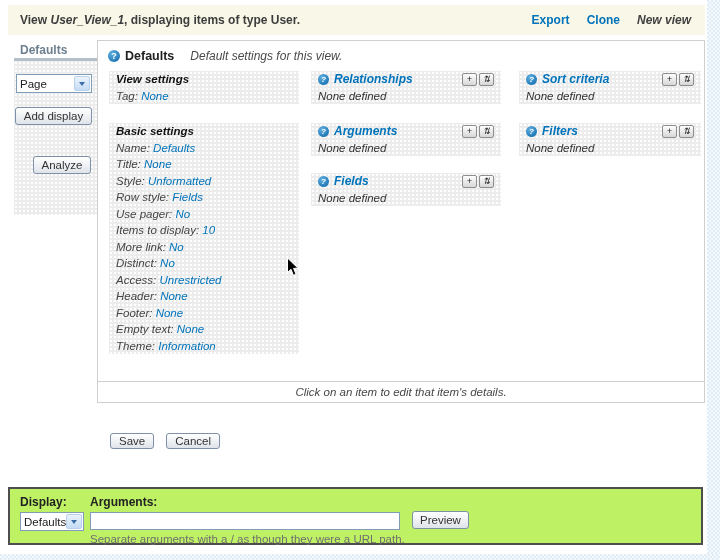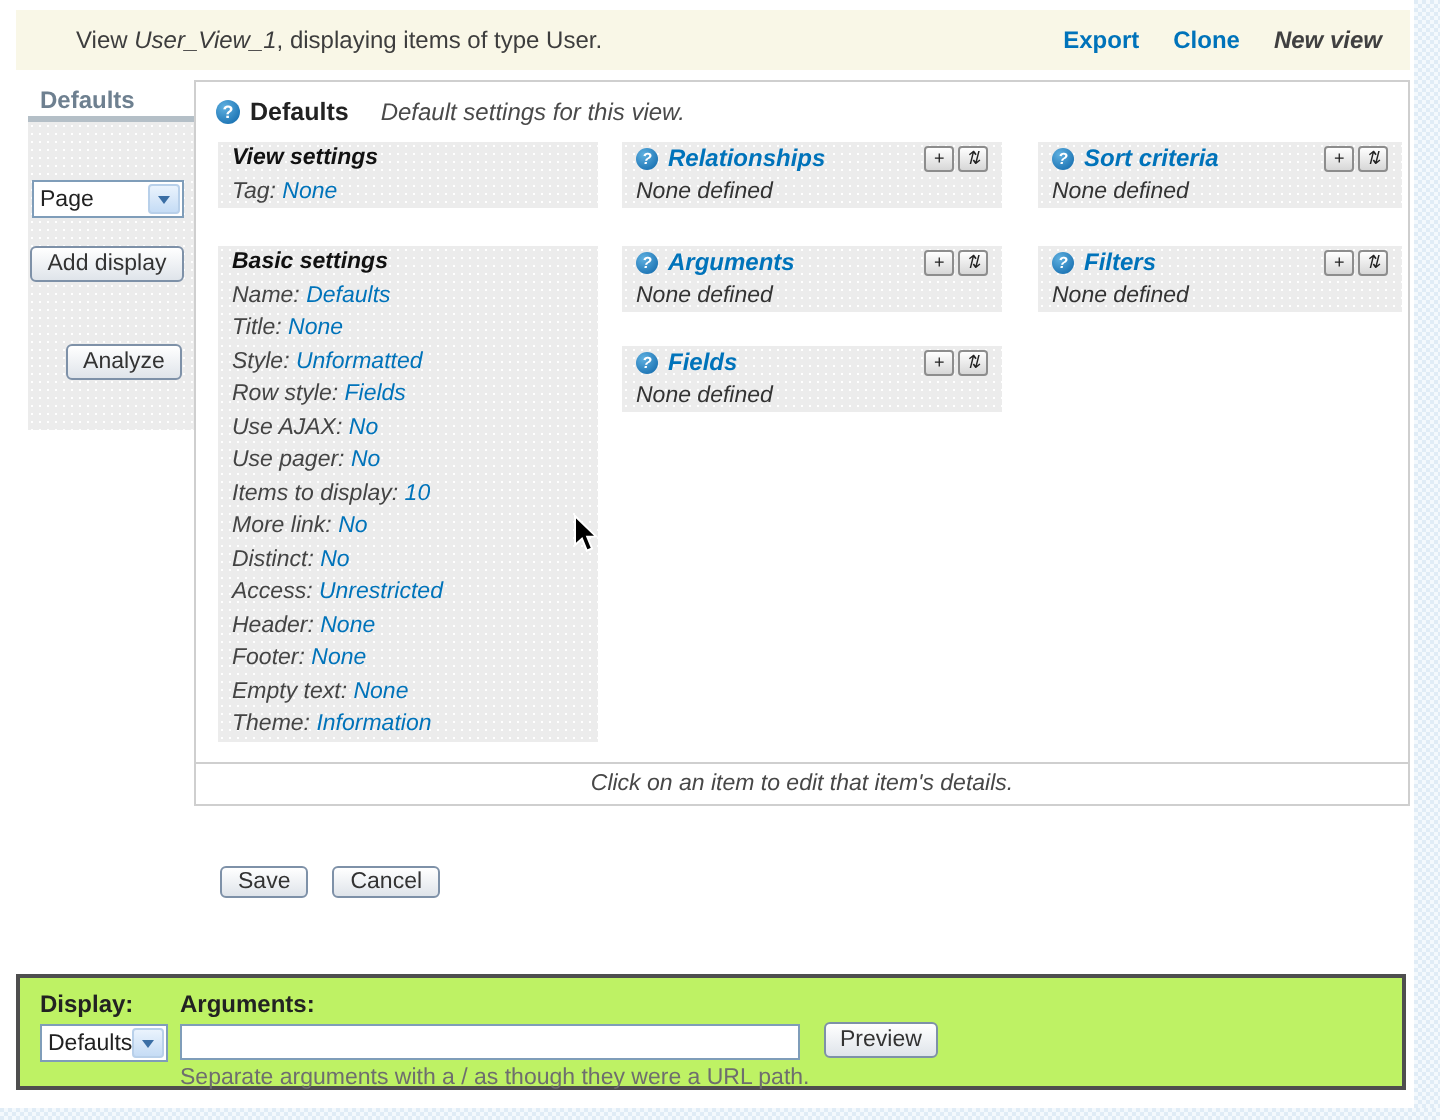--- a/index.html
+++ b/index.html
@@ -12,37 +12,37 @@
           background-image:
             linear-gradient(45deg,#f4f9fd 25%,transparent 25%,transparent 75%,#f4f9fd 75%),
             linear-gradient(45deg,#f4f9fd 25%,transparent 25%,transparent 75%,#f4f9fd 75%);
           background-size:4px 4px; background-position:0 0,2px 2px; }
   .edge-right { top:0; right:0; width:13px; height:560px; }
   .edge-bottom { left:0; bottom:0; width:720px; height:6px; }
 
   
   .msg-bar { position:absolute; left:8px; top:5px; width:697px; height:30px;
              background:#f9f7e7; display:flex; align-items:center; }
-  .msg { margin-left:30px; font-size:12px; font-weight:normal; color:#3d3d3d; }
+  .msg { margin-left:12px; font-size:12px; font-weight:bold; color:#3d3d3d; }
   .msg em { font-style:italic; }
   .msg-links { margin-left:auto; margin-right:14px; display:flex; gap:17px; }
   .hdr-link { font-size:12px; font-weight:bold; color:#0073ba; text-decoration:none; cursor:pointer; }
   .hdr-link.new { color:#404040; font-style:italic; }
 
   
   .dotted { background-color:#ececec;
             background-image:radial-gradient(#ffffff 26%, rgba(255,255,255,0) 27%);
             background-size:4px 4px; }
 
   
   .sidebar { position:absolute; left:14px; top:40px; width:83px; }
   .tab { height:21px; line-height:20px; padding-left:6px; background:#fff;
          color:#6e8090; font-weight:bold; font-size:12px;
          border-bottom:3px solid #b4bfc7; cursor:pointer; }
-  .sidebar-body { height:154px; padding-top:29px; }
+  .sidebar-body { height:154px; padding-top:13px; }
 
   
   .select { display:flex; align-items:center; background:#fff; border:1px solid #7f9db9;
             height:19px; cursor:pointer; }
   .select-value { flex:1; font-size:11.5px; color:#222; padding-left:3px; white-space:nowrap; overflow:hidden; }
   .select-arrow { width:16px; height:15px; margin-right:1px; border:1px solid #b8d0ea; border-radius:2px;
                   background:linear-gradient(#eaf3fd,#c5dcf5); display:flex; align-items:center; justify-content:center; }
   .select-arrow i { width:0; height:0; border-left:3px solid transparent; border-right:3px solid transparent;
                     border-top:4px solid #3a6ea5; }
   .sidebar .select { width:76px; margin-left:2px; }
@@ -139,21 +139,20 @@
       <div class="box-title">View settings</div>
       <div class="row"><span>Tag:</span> <a>None</a></div>
     </div>
 
     <div class="box dotted" style="left:11px; top:82px; width:190px;">
       <div class="box-title">Basic settings</div>
       <div class="row"><span>Name:</span> <a>Defaults</a></div>
       <div class="row"><span>Title:</span> <a>None</a></div>
       <div class="row"><span>Style:</span> <a>Unformatted</a></div>
       <div class="row"><span>Row style:</span> <a>Fields</a></div>
-      <div class="row"><span>Use AJAX:</span> <a>No</a></div>
       <div class="row"><span>Use pager:</span> <a>No</a></div>
       <div class="row"><span>Items to display:</span> <a>10</a></div>
       <div class="row"><span>More link:</span> <a>No</a></div>
       <div class="row"><span>Distinct:</span> <a>No</a></div>
       <div class="row"><span>Access:</span> <a>Unrestricted</a></div>
       <div class="row"><span>Header:</span> <a>None</a></div>
       <div class="row"><span>Footer:</span> <a>None</a></div>
       <div class="row"><span>Empty text:</span> <a>None</a></div>
       <div class="row"><span>Theme:</span> <a>Information</a></div>
     </div>

